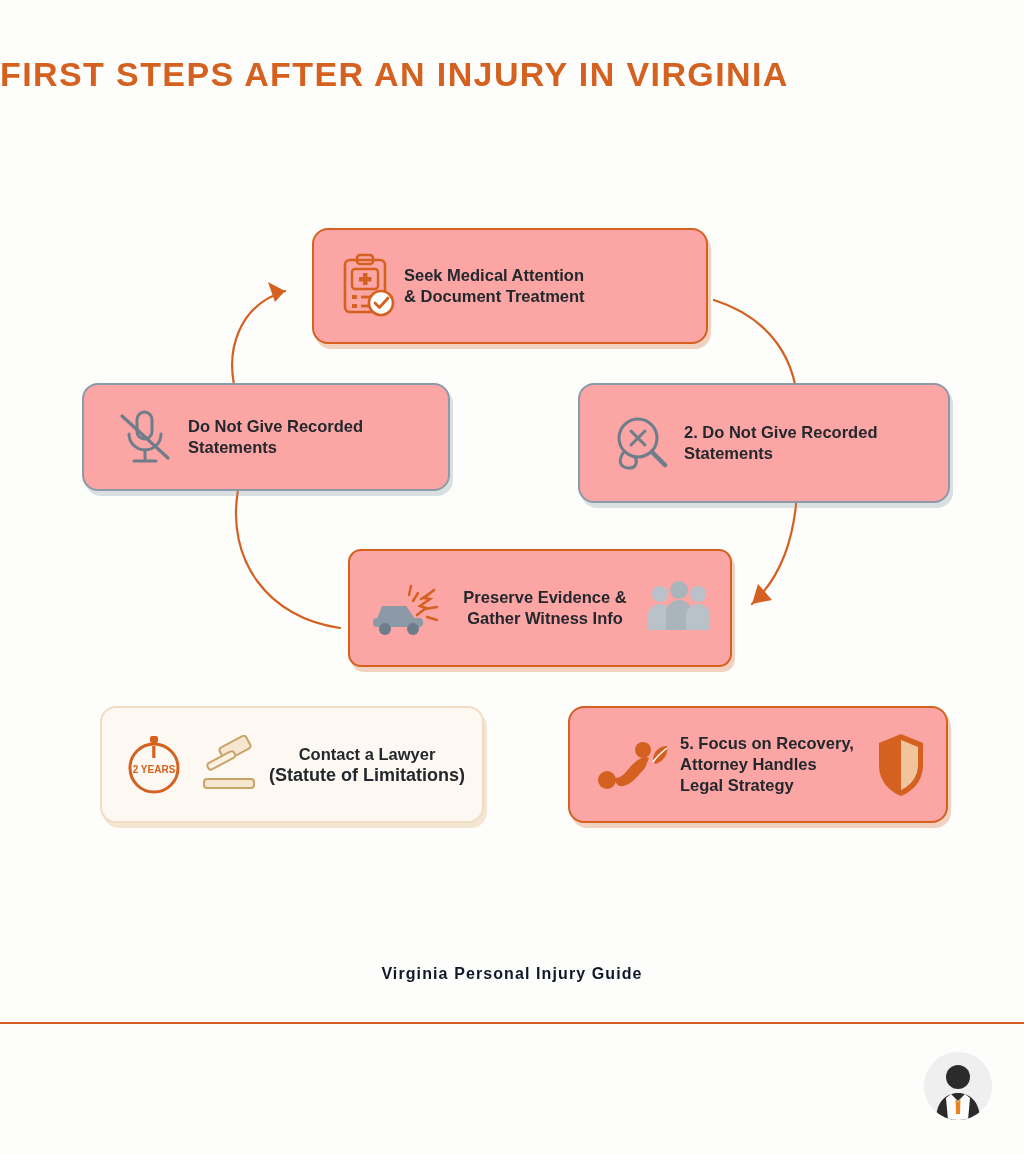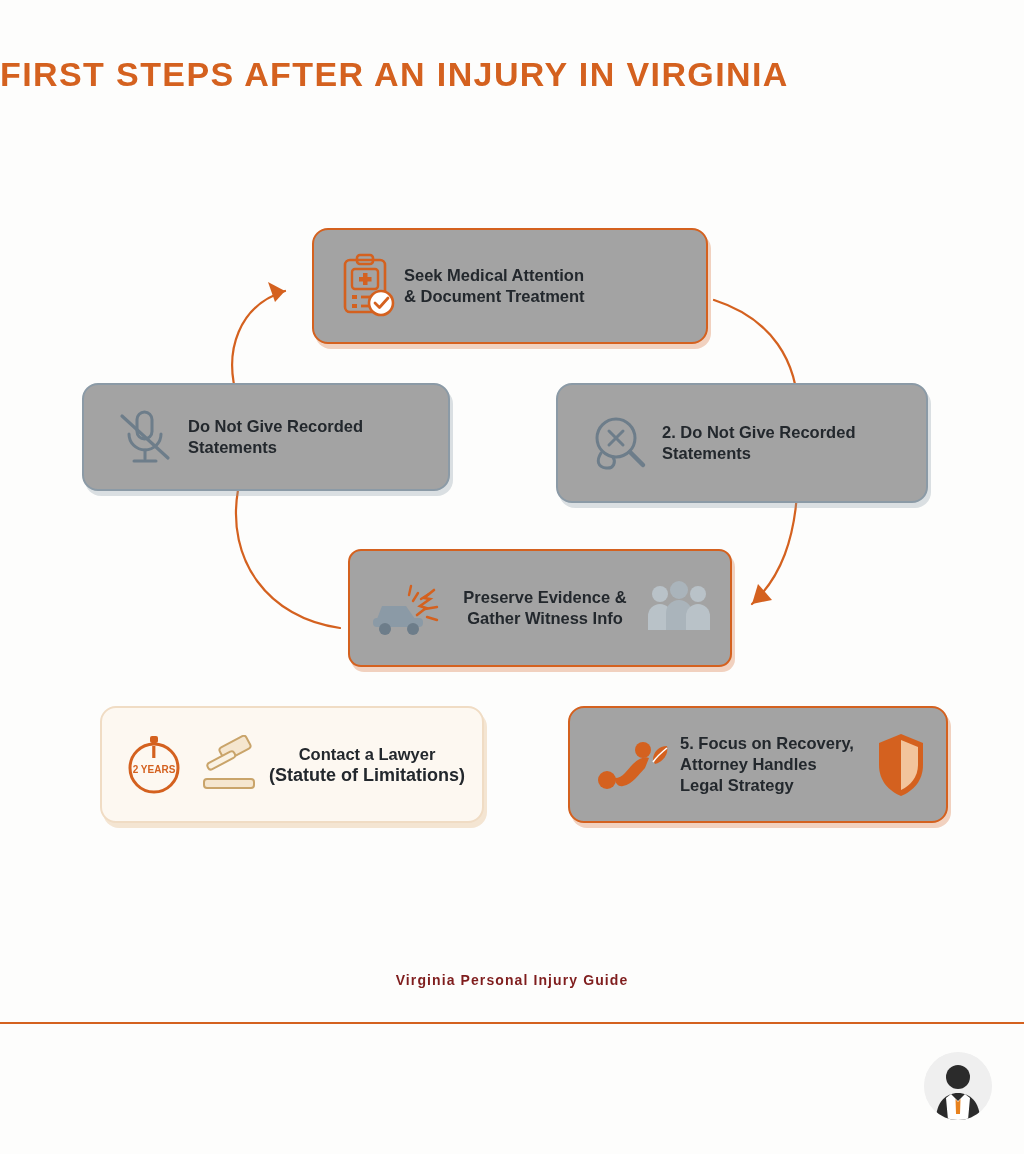--- a/index.html
+++ b/index.html
@@ -45,21 +45,21 @@
     pointer-events: none;
   }
 
   
   .card {
     position: absolute;
     box-sizing: border-box;
     border-radius: 16px;
     display: flex;
     align-items: center;
-    background: #a3a3a3;
+    background: #fca5a5;
   }
   .card .icon-slot {
     flex: 0 0 auto;
     display: flex;
     align-items: center;
     justify-content: center;
   }
   .card .label {
     font-size: 16.5px;
     font-weight: bold;
@@ -81,38 +81,37 @@
     box-shadow: 3px 5px 0 rgba(139, 154, 166, 0.30);
   }
   .card.cream {
     border: 2.5px solid #f0dcc4;
     background: #fdf8f1;
     box-shadow: 3px 5px 0 rgba(240, 220, 196, 0.75);
   }
 
   
   #card-1 { left: 312px; top: 228px;  width: 396px; height: 116px; padding: 0 18px; }
-  #card-2 { left: 556px; top: 383px;  width: 372px; height: 120px; padding: 0 18px; }
+  #card-2 { left: 578px; top: 383px;  width: 372px; height: 120px; padding: 0 18px; }
   #card-3 { left: 348px; top: 549px;  width: 384px; height: 118px; padding: 0 14px; border-radius: 13px; }
   #card-4 { left: 568px; top: 706px;  width: 380px; height: 117px; padding: 4px 14px; justify-content: center; }
   #card-5 { left: 100px; top: 706px;  width: 384px; height: 117px; padding: 0 14px; }
   #card-6 { left: 82px;  top: 383px;  width: 368px; height: 108px; padding: 0 18px; }
 
   
   .guide-label {
     position: absolute;
     top: 965px;
     left: 0;
     width: 1024px;
     text-align: center;
-    color: #7f1d1d;
-    font-size: 14px;
+    color: #0f172a;
+    font-size: 16px;
     font-weight: bold;
     letter-spacing: 1.1px;
-    margin-top: 7px;
   }
   .divider {
     position: absolute;
     top: 1022px;
     left: 0;
     width: 1024px;
     height: 2px;
     background: #d4611f;
   }
   .brand {

